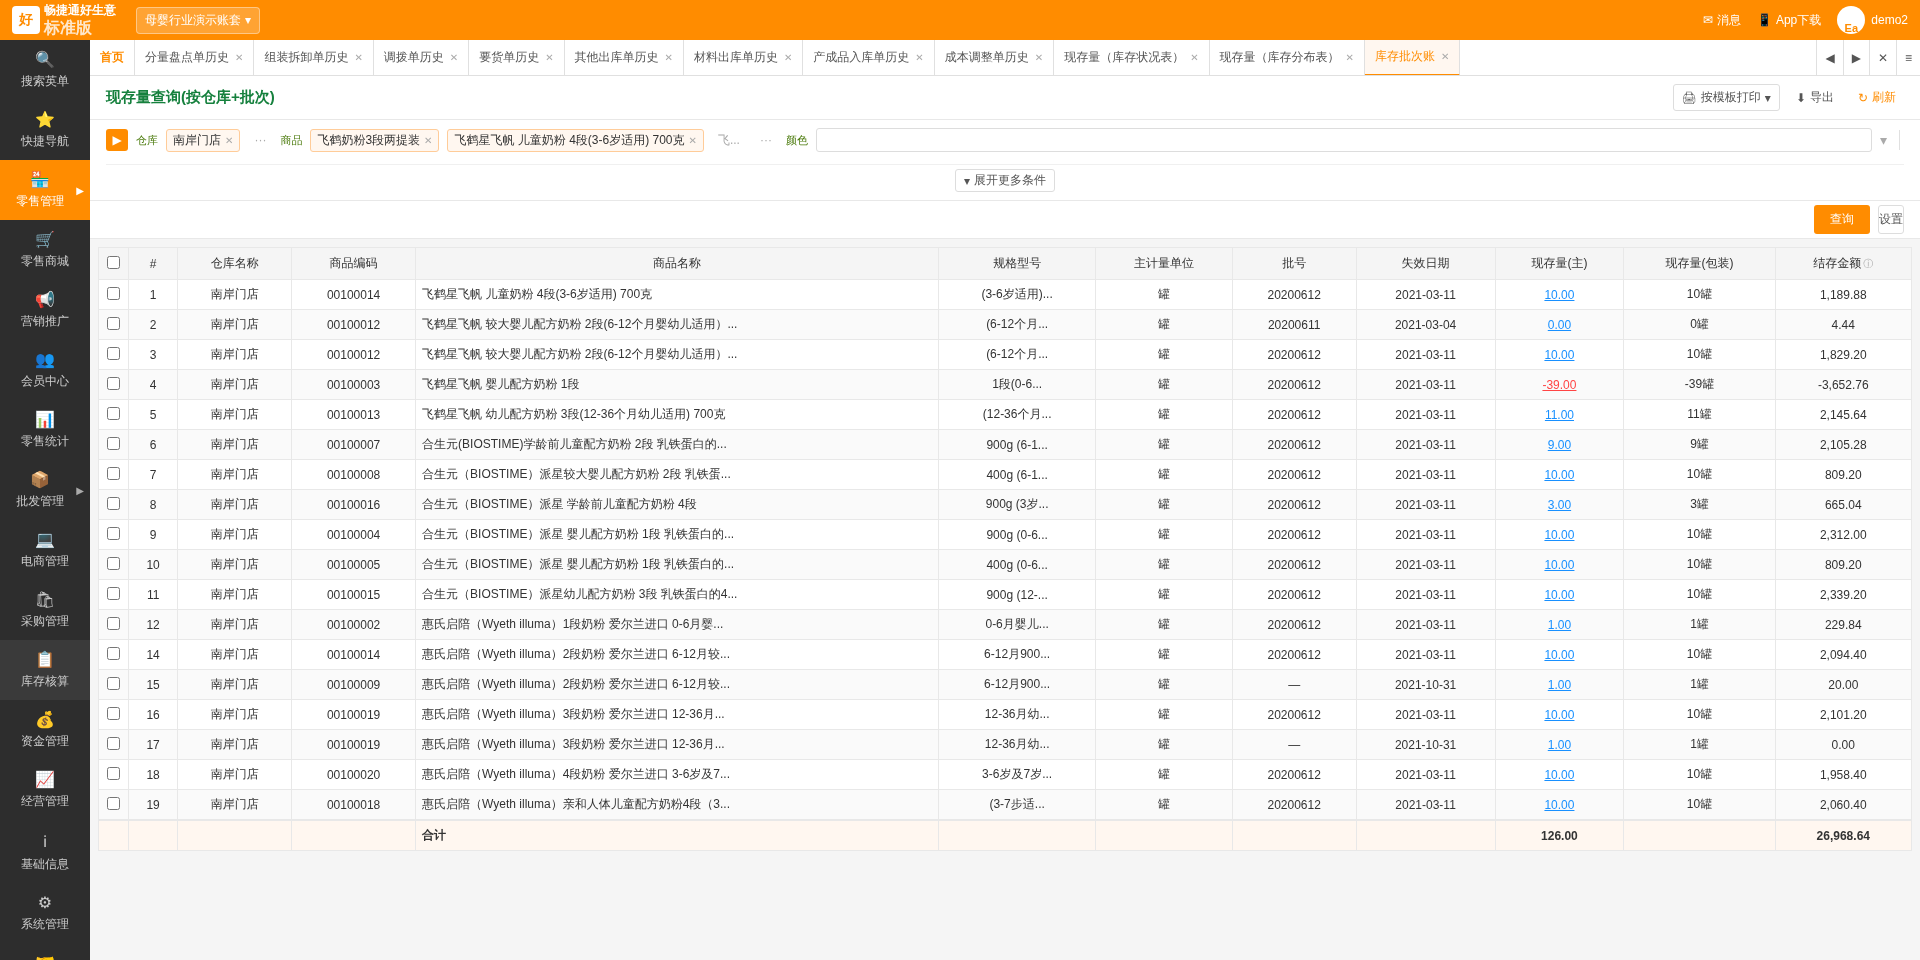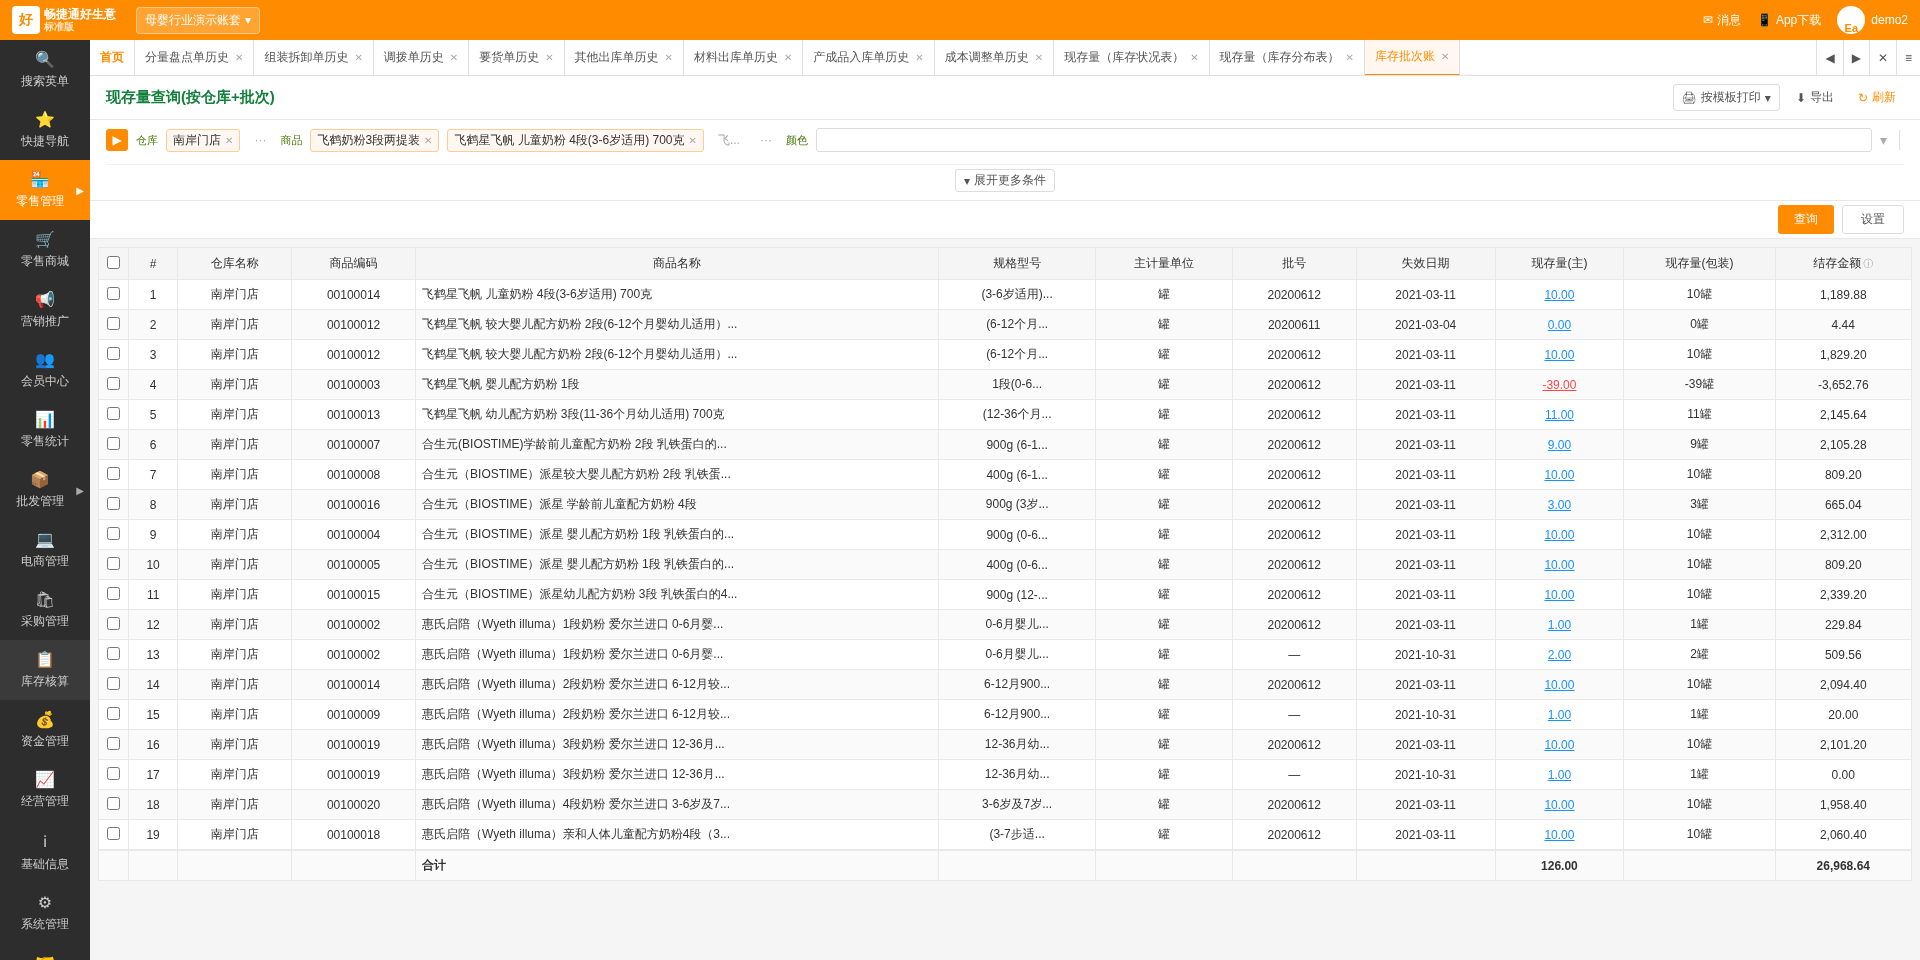--- a/index.html
+++ b/index.html
@@ -48,21 +48,21 @@
 
     
     .filter-bar { background: white; padding: 8px 16px; display: flex; align-items: center; gap: 8px; flex-shrink: 0; border-bottom: 1px solid #e8e8e8; flex-wrap: wrap; }
     .filter-arrow { background: #ff8c00; color: white; width: 22px; height: 22px; border-radius: 3px; display: flex; align-items: center; justify-content: center; cursor: pointer; font-size: 12px; flex-shrink: 0; }
     .filter-label { color: #4d7c0f; font-size: 11px; flex-shrink: 0; }
     .filter-tag { background: #fff7f0; border: 1px solid #ffcc99; color: #333; padding: 2px 6px; border-radius: 3px; display: flex; align-items: center; gap: 4px; font-size: 11px; }
     .filter-tag-close { color: #aaa; cursor: pointer; font-size: 10px; }
     .filter-more { color: #aaa; cursor: pointer; padding: 2px 6px; }
     .filter-expand { display: flex; align-items: center; gap: 4px; color: #555; cursor: pointer; padding: 2px 8px; border: 1px solid #ddd; border-radius: 3px; font-size: 11px; }
     .btn-query { background: #ff8c00; color: white; border: none; padding: 5px 16px; border-radius: 3px; cursor: pointer; font-size: 12px; }
-    .btn-setting { background: white; color: #555; border: 1px solid #ddd; padding: 5px 18px; border-radius: 3px; cursor: pointer; font-size: 12px; }
+    .btn-setting { background: white; color: #555; border: 1px solid #ddd; padding: 5px 0; border-radius: 3px; cursor: pointer; font-size: 12px; }
 
     
     .table-area { flex: 1; overflow: auto; padding: 8px; }
     .data-table { width: 100%; border-collapse: collapse; background: white; font-size: 12px; }
     .data-table th { background: #f5f5f5; border: 1px solid #e8e8e8; padding: 7px 6px; text-align: center; color: #333; font-weight: normal; white-space: nowrap; position: sticky; top: 0; z-index: 2; }
     .data-table td { border: 1px solid #e8e8e8; padding: 6px 6px; text-align: center; color: #333; white-space: nowrap; }
     .data-table tr:nth-child(even) td { background: #fafafa; }
     .link-val { color: #1890ff; text-decoration: underline; cursor: pointer; }
     .neg-val { color: #ff4444; }
     .footer-row td { background: #fff7f0; font-weight: bold; border-top: 2px solid #e8e8e8; }
@@ -76,21 +76,21 @@
 </head>
 <body>
 
 <div class="topbar">
   <div class="topbar-logo">
     <div class="topbar-logo-icon">
       <span>好</span>
     </div>
     <div style="display:flex;flex-direction:column;line-height:1.2;">
       <span style="font-size:12px;">畅捷通好生意</span>
-      <span style="font-size:10px;opacity:0.8;">标准版</span>
+      <span style="font-size:16px;opacity:0.8;">标准版</span>
     </div>
   </div>
   <div class="topbar-center">
     <div class="topbar-selector">
       <span>母婴行业演示账套</span>
       <span>▾</span>
     </div>
   </div>
   <div class="topbar-right">
     <div class="topbar-icon-btn">
@@ -377,21 +377,21 @@
       <td>2021-03-11</td>
       <td><span class="link-val neg-val">-39.00</span></td>
       <td class="neg-val">-39罐</td>
       <td class="neg-val">-3,652.76</td>
     </tr>
             <tr>
       <td><input type="checkbox" style=""></td>
       <td>5</td>
       <td>南岸门店</td>
       <td>00100013</td>
-      <td style="text-align:left;max-width:280px;overflow:hidden;text-overflow:ellipsis;">飞鹤星飞帆 幼儿配方奶粉 3段(11-36个月幼儿适用) 700克</td>
+      <td style="text-align:left;max-width:280px;overflow:hidden;text-overflow:ellipsis;">飞鹤星飞帆 幼儿配方奶粉 3段(12-36个月幼儿适用) 700克</td>
       <td>(12-36个月...</td>
       <td>罐</td>
       <td>20200612</td>
       <td>2021-03-11</td>
       <td><span class="link-val ">11.00</span></td>
       <td class="">11罐</td>
       <td class="">2,145.64</td>
     </tr>
             <tr>
       <td><input type="checkbox" style=""></td>
@@ -483,34 +483,20 @@
       <td>南岸门店</td>
       <td>00100002</td>
       <td style="text-align:left;max-width:280px;overflow:hidden;text-overflow:ellipsis;">惠氏启陪（Wyeth illuma）1段奶粉 爱尔兰进口 0-6月婴...</td>
       <td>0-6月婴儿...</td>
       <td>罐</td>
       <td>20200612</td>
       <td>2021-03-11</td>
       <td><span class="link-val ">1.00</span></td>
       <td class="">1罐</td>
       <td class="">229.84</td>
-    </tr>
-            <tr>
-      <td><input type="checkbox" style=""></td>
-      <td>13</td>
-      <td>南岸门店</td>
-      <td>00100002</td>
-      <td style="text-align:left;max-width:280px;overflow:hidden;text-overflow:ellipsis;">惠氏启陪（Wyeth illuma）1段奶粉 爱尔兰进口 0-6月婴...</td>
-      <td>0-6月婴儿...</td>
-      <td>罐</td>
-      <td>—</td>
-      <td>2021-10-31</td>
-      <td><span class="link-val ">2.00</span></td>
-      <td class="">2罐</td>
-      <td class="">509.56</td>
     </tr>
             <tr>
       <td><input type="checkbox" style=""></td>
       <td>14</td>
       <td>南岸门店</td>
       <td>00100014</td>
       <td style="text-align:left;max-width:280px;overflow:hidden;text-overflow:ellipsis;">惠氏启陪（Wyeth illuma）2段奶粉 爱尔兰进口 6-12月较...</td>
       <td>6-12月900...</td>
       <td>罐</td>
       <td>20200612</td>

